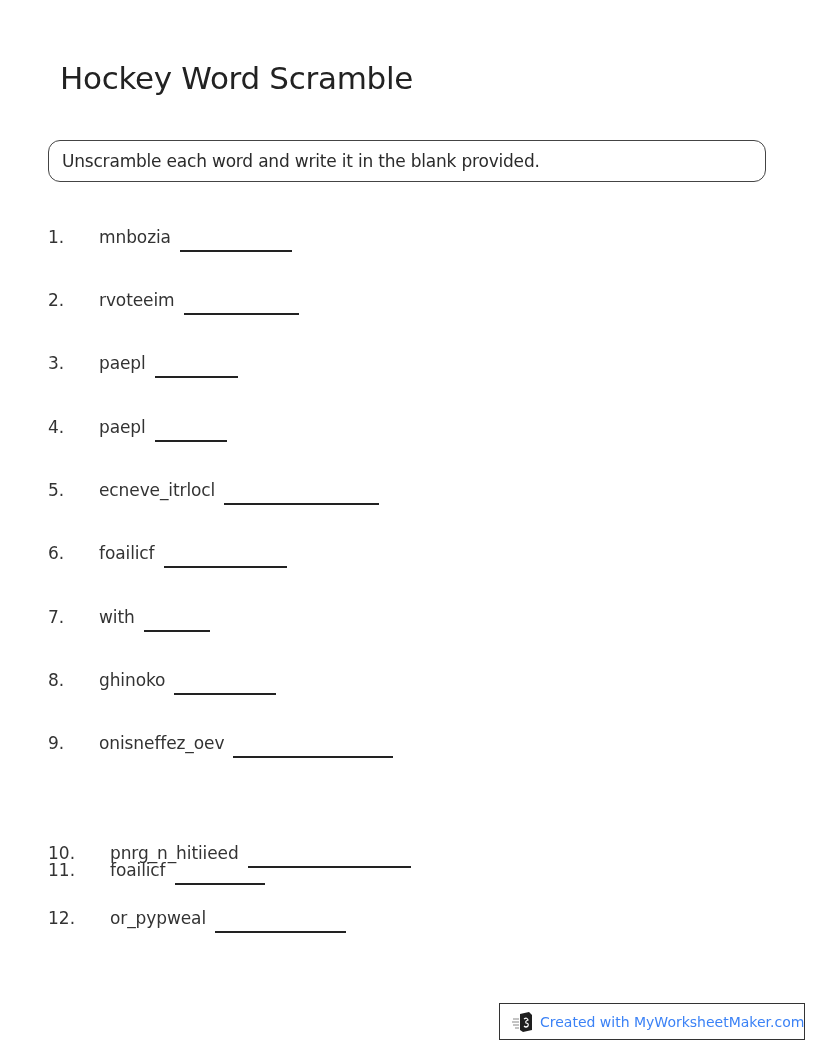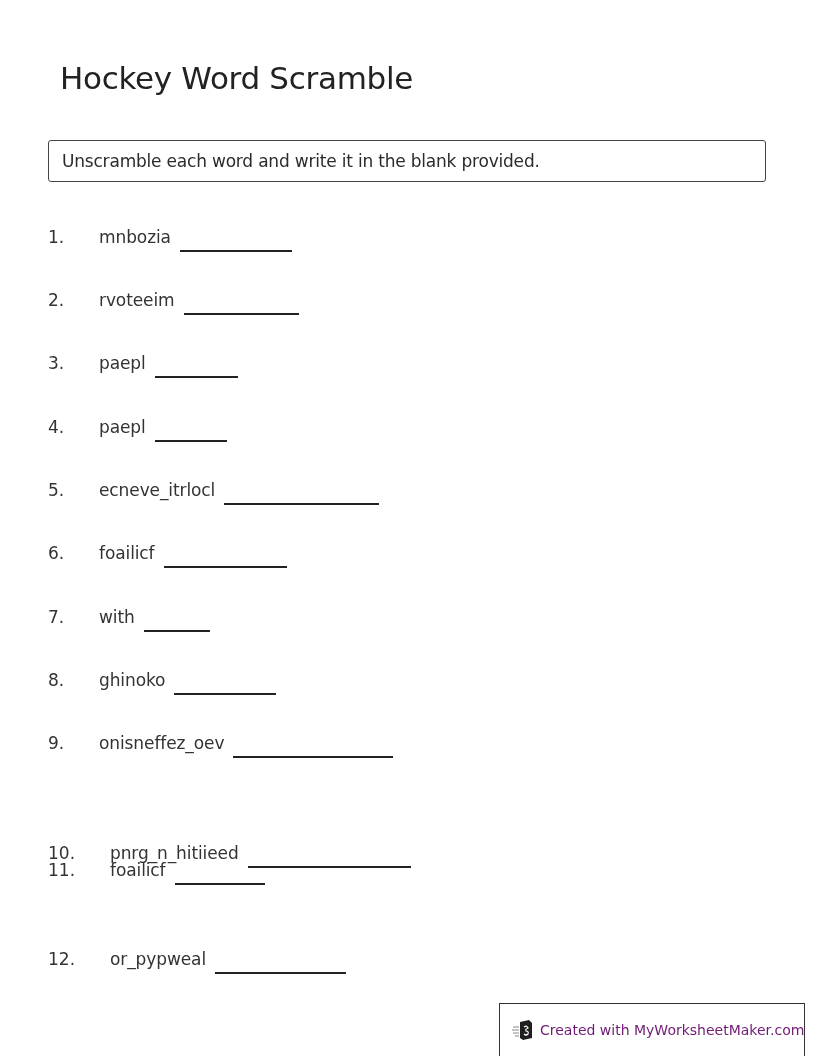--- a/index.html
+++ b/index.html
@@ -27,21 +27,21 @@
       white-space: nowrap;
     }
     .instructions {
       position: absolute;
       left: 48px;
       top: 140px;
       width: 718px;
       height: 42px;
       box-sizing: border-box;
       border: 1px solid #444444;
-      border-radius: 3px;
+      border-radius: 12px;
       padding: 0 13px;
       display: flex;
       align-items: center;
       font-size: 17px;
       color: #2b2b2b;
       letter-spacing: -0.2px;
     }
     .item {
       position: absolute;
       left: 48px;
@@ -66,28 +66,28 @@
       border-bottom: 2px solid #222222;
       margin-left: 9px;
       position: relative;
       top: 5px;
     }
     .footer {
       position: absolute;
       left: 499px;
       top: 1003px;
       width: 306px;
-      height: 54px;
+      height: 37px;
       box-sizing: border-box;
       border: 1px solid #333333;
       display: flex;
       align-items: center;
       padding-left: 12px;
       font-size: 14px;
-      color: #701a75;
+      color: #3b82f6;
       white-space: nowrap;
     }
     .footer .logo {
       width: 22px;
       height: 22px;
       margin-right: 6px;
       display: inline-block;
     }
   </style>
 </head>
@@ -158,21 +158,21 @@
   <span class="word">pnrg_n_hitiieed</span>
   <span class="blank" style="width:163px;"></span>
 </div>
 
 <div class="item" style="top:856px;">
   <span class="num" style="width:42px;">11.</span>
   <span class="word">foailicf</span>
   <span class="blank" style="width:90px;"></span>
 </div>
 
-<div class="item" style="top:945px;">
+<div class="item" style="top:904px;">
   <span class="num" style="width:42px;">12.</span>
   <span class="word">or_pypweal</span>
   <span class="blank" style="width:131px;"></span>
 </div>
 
 <div class="footer">
   <span class="logo">
     <svg width="22" height="22" viewBox="0 0 22 22">
       <line x1="1" y1="8" x2="7" y2="8" stroke="#888" stroke-width="1"></line>
       <line x1="0" y1="11" x2="7" y2="11" stroke="#888" stroke-width="1"></line>

